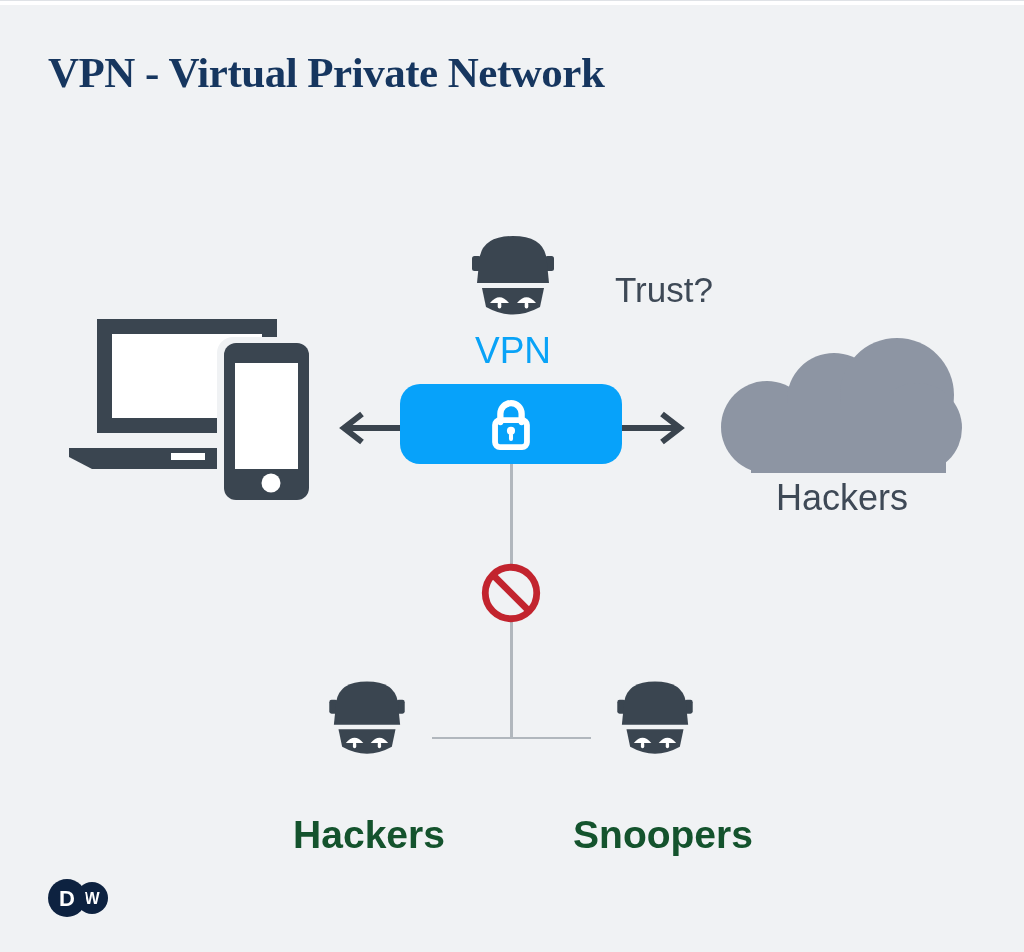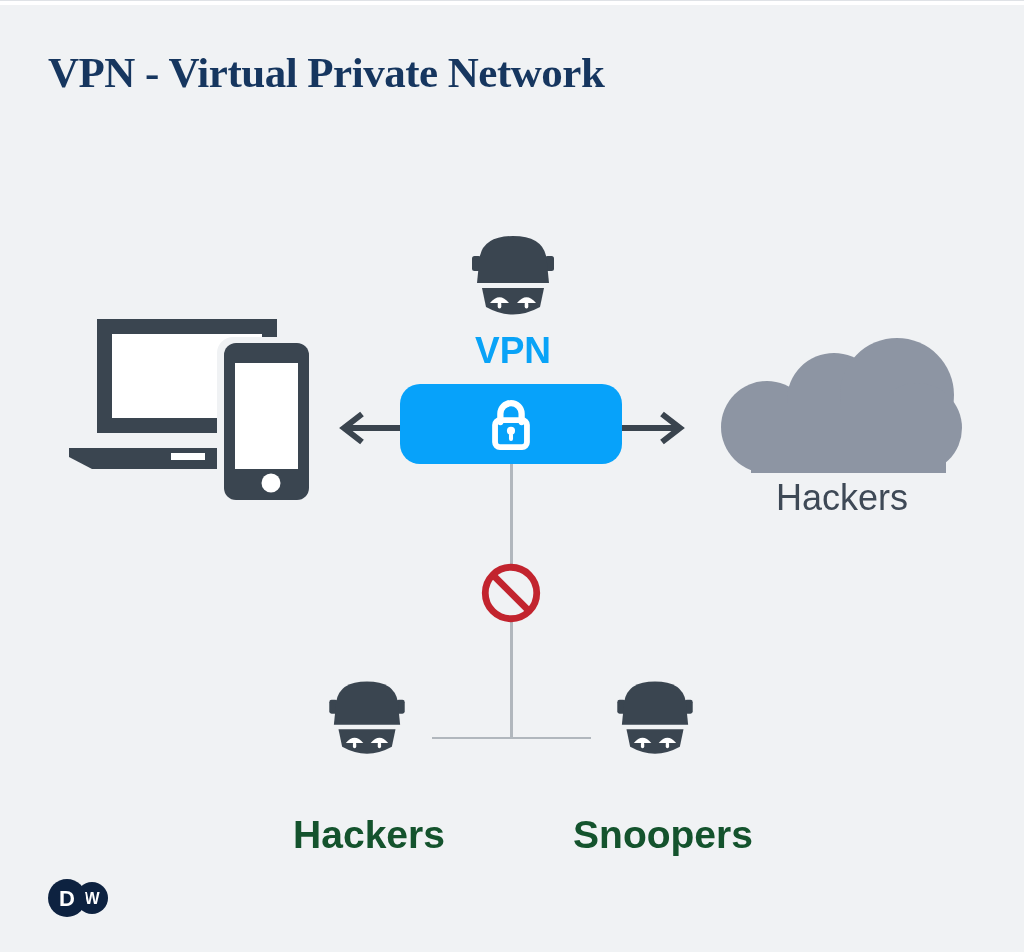--- a/index.html
+++ b/index.html
@@ -11,21 +11,21 @@
   .top-strip{position:absolute;left:0;top:0;width:1024px;height:4px;background:#ffffff;}
   .abs{position:absolute;}
   .title{
     left:48px;top:48px;width:900px;
     font-family:"Liberation Serif",serif;font-weight:bold;
     font-size:43px;line-height:1.1;color:#16365f;letter-spacing:-0.5px;
   }
   .label{white-space:nowrap;}
   .trust-label{left:615px;top:269px;font-size:35px;color:#3e4956;}
   .vpn-label{left:451px;top:329px;width:124px;text-align:center;
-    font-size:37px;font-weight:bold;color:#09a3f7;}
+    font-size:37px;font-weight:normal;color:#09a3f7;}
   .you-label{left:104px;top:474px;width:160px;text-align:center;font-size:36px;color:#4d5763;}
   .internet-label{left:742px;top:476px;width:200px;text-align:center;font-size:36px;color:#3e4956;}
   .threat-label{top:812px;width:200px;text-align:center;font-size:39px;font-weight:bold;color:#14532d;}
   .hackers-label{left:269px;}
   .snoopers-label{left:563px;}
   .tunnel-box{
     left:400px;top:383px;width:222px;height:80px;border-radius:20px;
     background:#07a2fa;display:flex;align-items:center;justify-content:center;
   }
   .vline{left:510px;top:463px;width:3px;height:274px;background:#b1b7bd;}
@@ -56,20 +56,21 @@
     </defs>
   </svg>
 
   <div class="top-strip"></div>
 
   <div class="abs title">VPN - Virtual Private Network</div>
 
   <svg class="abs" style="left:461px;top:228px;" width="104" height="100">
     <use href="#mask-figure"></use>
   </svg>
+  <div class="abs label trust-label">Trust?</div>
   <div class="abs label vpn-label">VPN</div>
 
   <svg class="abs" style="left:64px;top:314px;" width="260" height="190" viewBox="0 0 260 190">
     <rect x="33" y="4" width="180" height="114" fill="#3a4550"></rect>
     <rect x="48" y="19" width="150" height="84" fill="#ffffff"></rect>
     <path d="M5,133 H156 V154 H28 L5,142 Z" fill="#3a4550"></path>
     <rect x="107" y="138" width="34" height="7" fill="#ffffff"></rect>
     <rect x="153" y="22" width="99" height="168" rx="16" fill="#f0f2f4"></rect>
     <rect x="160" y="28" width="85" height="157" rx="12" fill="#3a4550"></rect>
     <rect x="171" y="48" width="63" height="106" fill="#ffffff"></rect>

